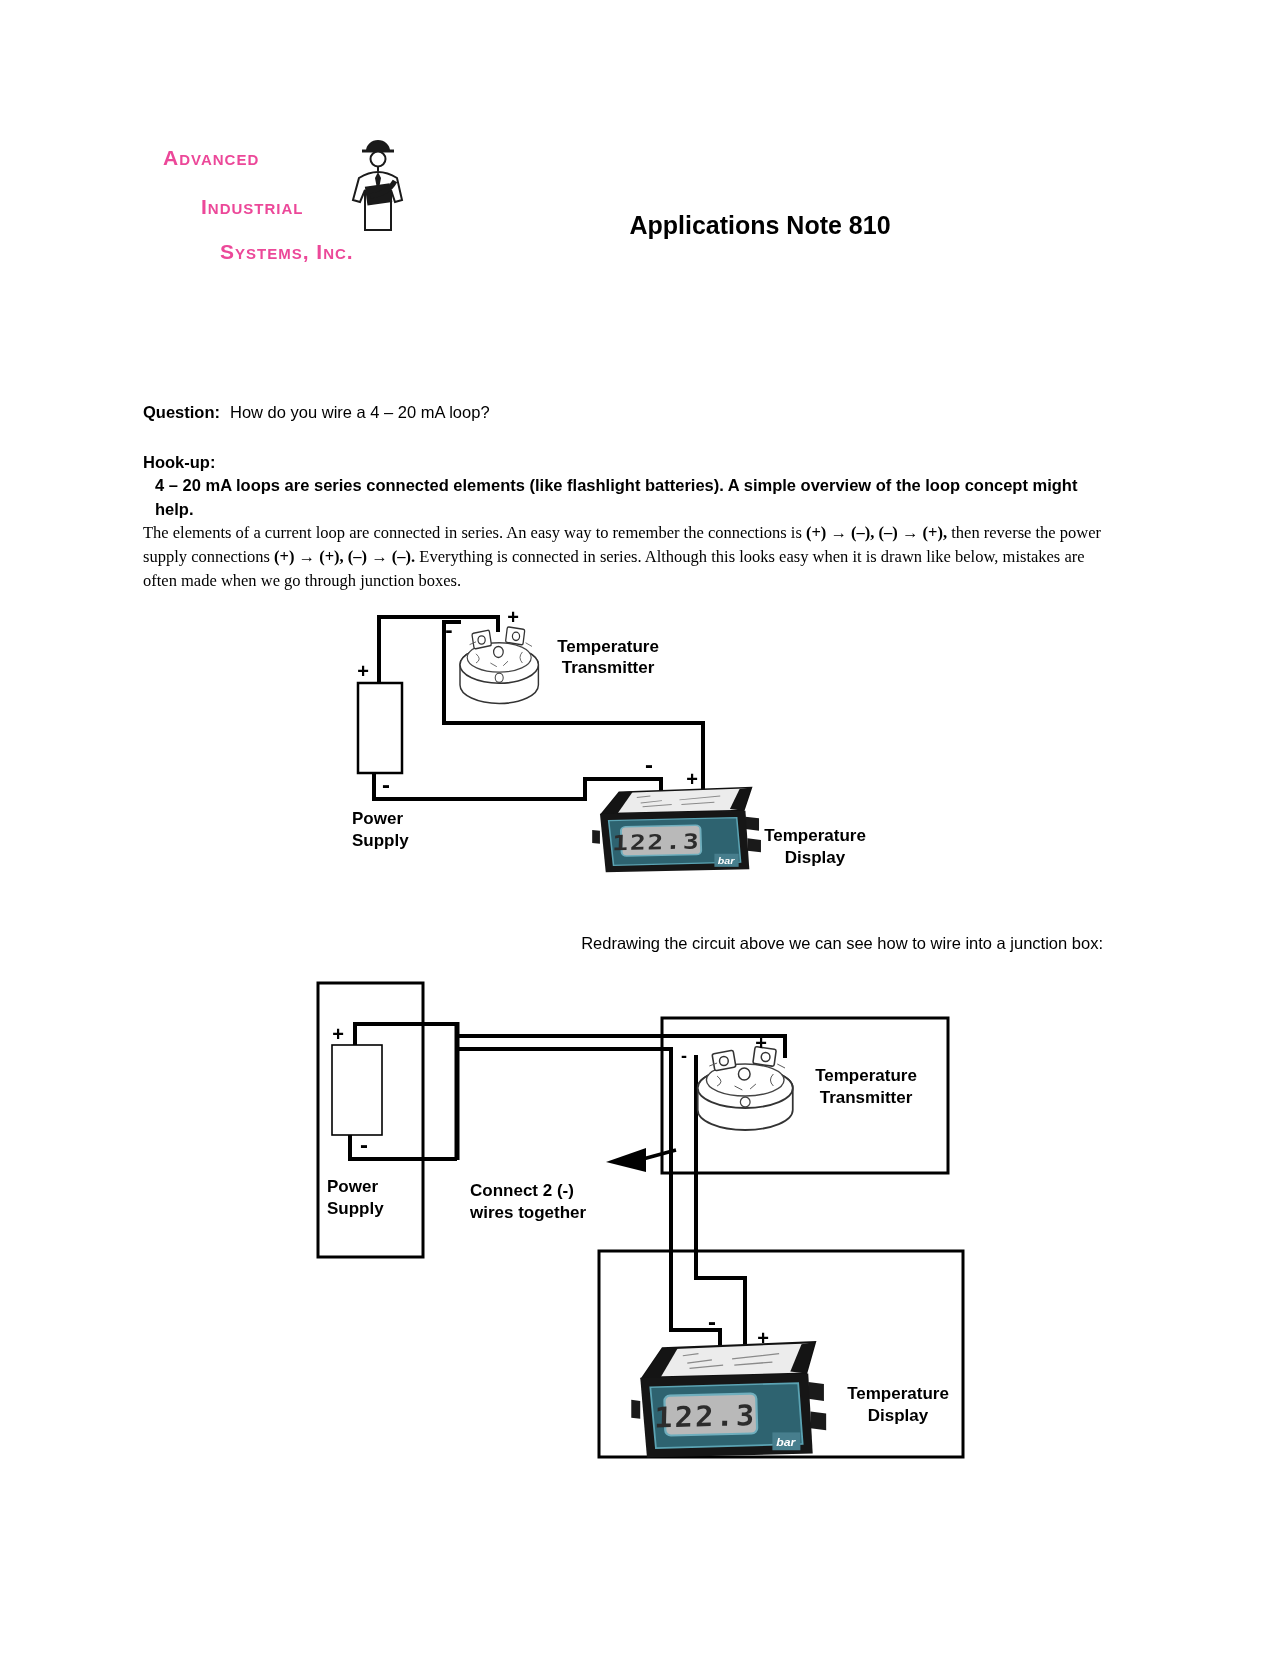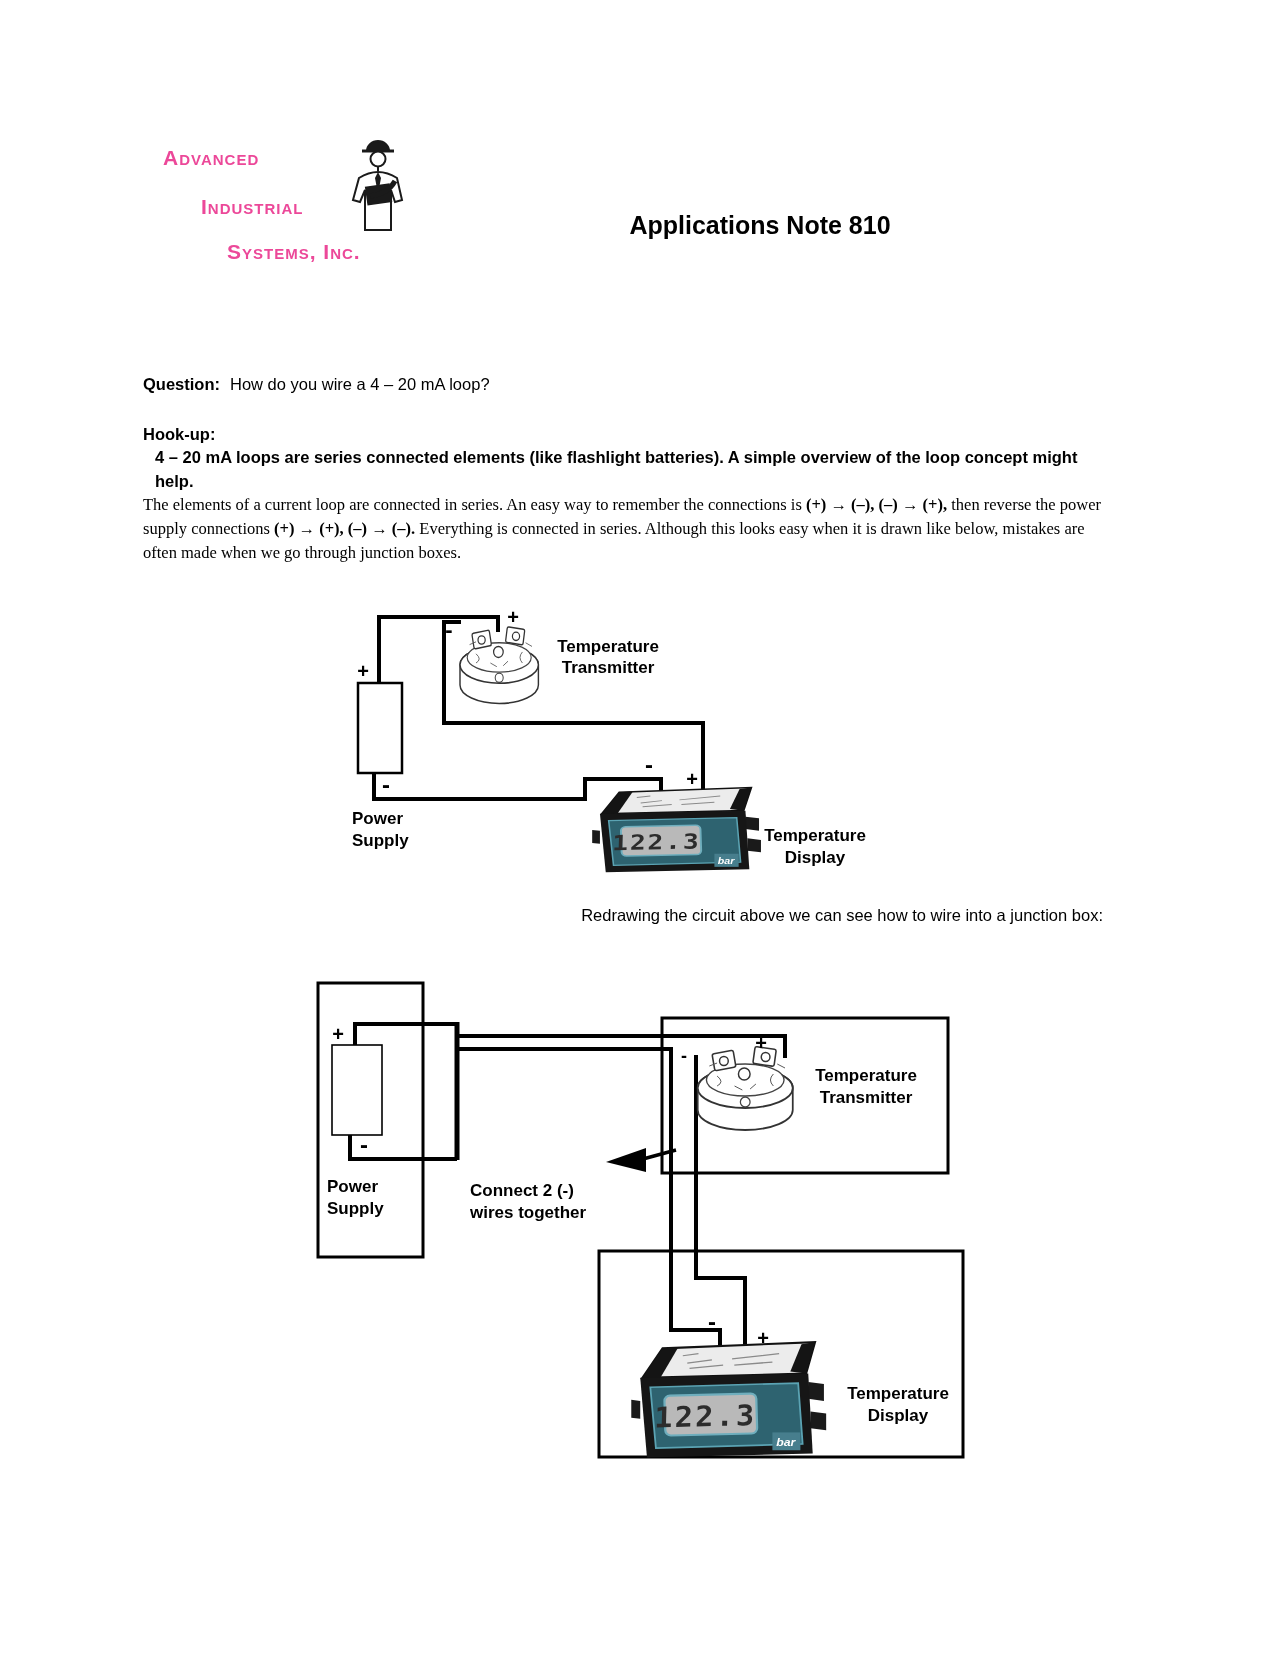--- a/index.html
+++ b/index.html
@@ -1,36 +1,36 @@
 <!DOCTYPE html>
 <html><head>
 <meta charset="utf-8">
 <style>
   html,body{margin:0;padding:0;}
   body{width:1280px;height:1656px;background:#ffffff;position:relative;
        font-family:"Liberation Sans",sans-serif;color:#000;overflow:hidden;}
   .abs{position:absolute;}
   .logo-line{font-weight:bold;font-variant:small-caps;font-size:21px;letter-spacing:1px;color:#ec4899;}
   .title-block{font-weight:bold;font-size:25px;line-height:36px;text-align:center;width:400px;}
-  .body-text{font-size:16.5px;line-height:24px;}
+  .body-text{font-size:16.5px;line-height:24px;margin-top:28px;}
   .bold{font-weight:bold;}
   .qgap{display:inline-block;width:10px;}
   svg text{font-family:"Liberation Sans",sans-serif;}
   .diag-label{font-weight:bold;font-size:17px;}
   .term{font-weight:bold;}
   .lcd-text{font-family:"DejaVu Sans Mono",monospace;font-weight:bold;letter-spacing:2px;}
   .badge-text{font-weight:bold;font-style:italic;}
 </style>
 </head>
 <body>
 
 <div class="abs" style="left:163px;top:146px;">
   <div class="logo-line" style="position:absolute;left:0;top:0;white-space:nowrap;">Advanced</div>
   <div class="logo-line" style="position:absolute;left:38px;top:49px;white-space:nowrap;">Industrial</div>
-  <div class="logo-line" style="position:absolute;left:64px;top:94px;white-space:nowrap;">Systems, Inc.</div>
+  <div class="logo-line" style="position:absolute;left:57px;top:94px;white-space:nowrap;">Systems, Inc.</div>
 </div>
 
 <svg class="abs" style="left:346px;top:136px;" width="64" height="100" viewBox="0 0 64 100">
   <g fill="none" stroke="#1a1a1a" stroke-width="2">
     <path d="M21,15 a11,10 0 0 1 22,0" fill="#1a1a1a"></path>
     <path d="M16,15 h32" stroke-width="3"></path>
     <circle cx="32" cy="23" r="7.5" fill="#fff"></circle>
     <path d="M32,31 v4"></path>
     <path d="M13,42 Q32,30 51,42 L56,64 49,66 45,54 45,94 19,94 19,54 14,66 7,64 Z" fill="#fff"></path>
     <path d="M32,36 l3,6 -3,16 -3,-16 z" fill="#1a1a1a" stroke="none"></path>

